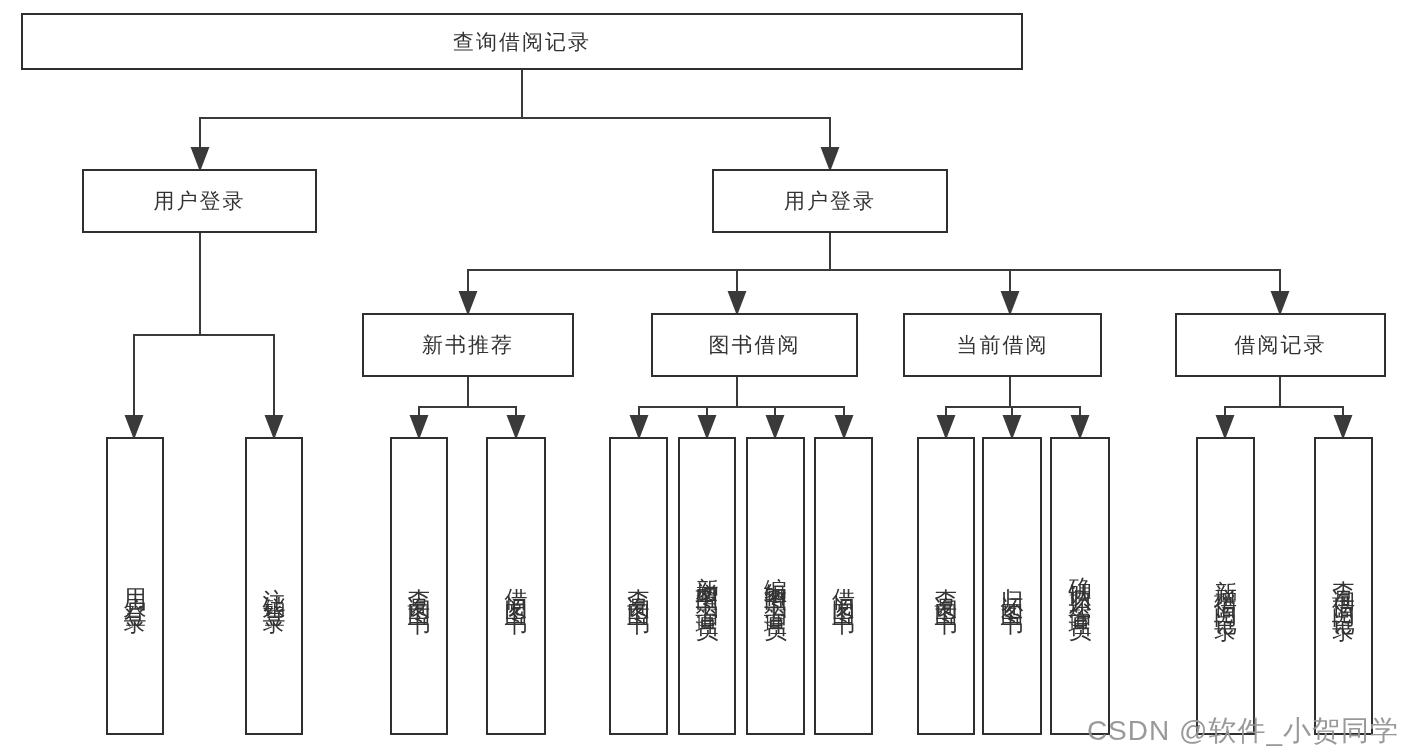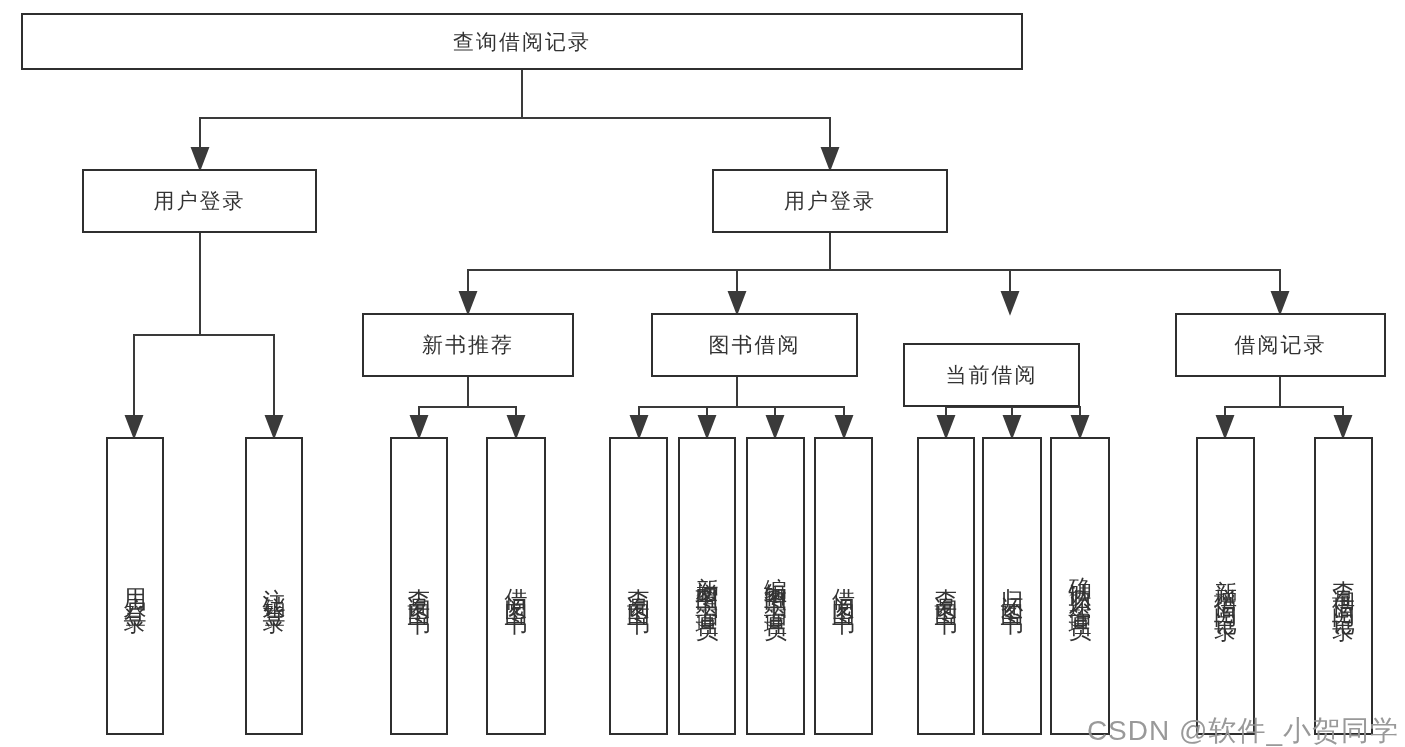--- a/index.html
+++ b/index.html
@@ -139,21 +139,21 @@
     </g>
   </svg>
 
   <div class="node h" style="left:21px; top:13px; width:1002px; height:57px;">查询借阅记录</div>
 
   <div class="node h" style="left:82px; top:169px; width:235px; height:64px;">用户登录</div>
   <div class="node h" style="left:712px; top:169px; width:236px; height:64px;">用户登录</div>
 
   <div class="node h" style="left:362px; top:313px; width:212px; height:64px;">新书推荐</div>
   <div class="node h" style="left:634px; top:313px; width:207px; height:64px;margin-left:17px;">图书借阅</div>
-  <div class="node h" style="left:903px; top:313px; width:177px; height:64px;margin-top:30px;">当前借阅</div>
+  <div class="node h" style="left:903px; top:313px; width:199px; height:64px;">当前借阅</div>
   <div class="node h" style="left:1175px; top:313px; width:211px; height:64px;">借阅记录</div>
 
   <div class="node v" style="left:106px; width:58px;">用户登录</div>
   <div class="node v" style="left:245px; width:58px;">注销登录</div>
 
   <div class="node v" style="left:390px; width:58px;">查询图书</div>
   <div class="node v" style="left:486px; width:60px;">借阅图书</div>
 
   <div class="node v" style="left:609px; width:59px;">查询图书</div>
   <div class="node v" style="left:678px; width:58px; letter-spacing:6px;">新增图书（管理员）</div>

